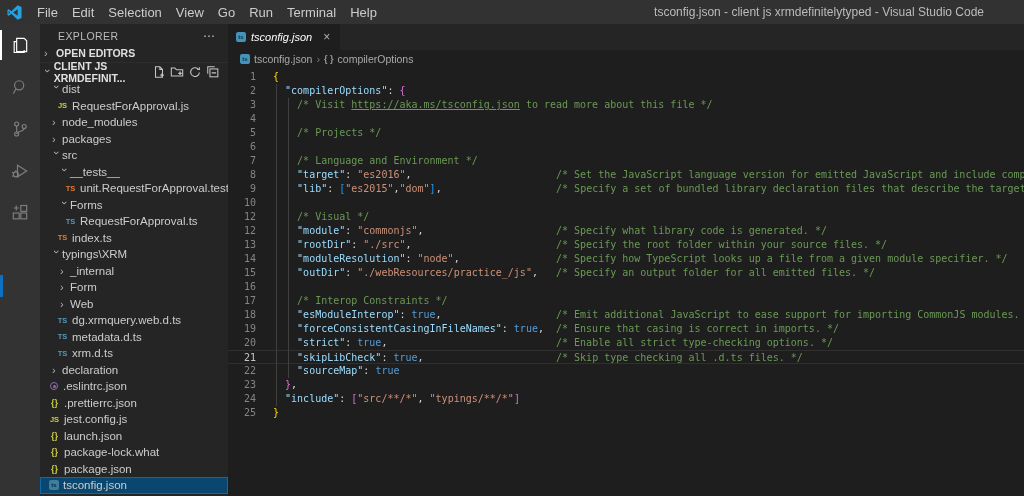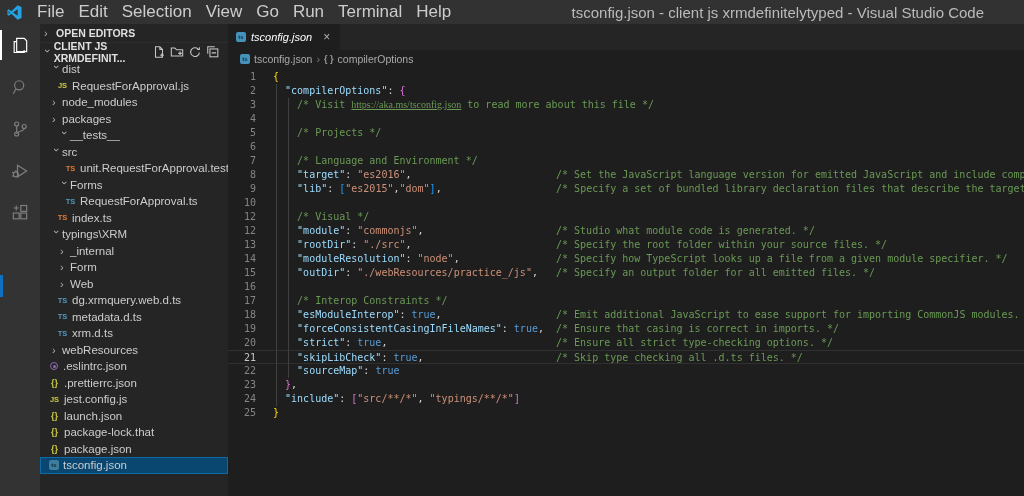--- a/index.html
+++ b/index.html
@@ -5,24 +5,24 @@
   * { margin:0; padding:0; box-sizing:border-box; }
   html,body { width:1024px; height:496px; overflow:hidden; background:#1e1e1e;
               font-family:"Liberation Sans", sans-serif; }
   .app { position:relative; width:1024px; height:496px; display:flex; flex-direction:column; }
 
   
   .titlebar { height:24px; background:#323233; display:flex; align-items:center;
               flex:0 0 24px; position:relative; }
   .vscode-logo { width:15px; height:15px; margin:0 8px 0 7px; flex:0 0 auto; }
   .menubar { display:flex; align-items:center; height:100%; }
-  .menu-item { color:#cccccc; font-size:17px; padding:0 7px; height:100%;
+  .menu-item { color:#cccccc; font-size:13px; padding:0 7px; height:100%;
                display:flex; align-items:center; cursor:default; }
   .win-title { position:absolute; right:40px; top:0; height:100%; display:flex;
-               align-items:center; color:#bbbbbb; font-size:15px; }
+               align-items:center; color:#bbbbbb; font-size:12px; }
 
   
   .main { flex:1; display:flex; min-height:0; position:relative; }
 
   
   .activitybar { width:40px; background:#333333; flex:0 0 40px; display:flex;
                  flex-direction:column; position:relative; }
   .ab-item { height:42px; display:flex; align-items:center; justify-content:center;
              position:relative; cursor:pointer; }
   .ab-item svg { width:20px; height:20px; stroke:#7f7f7f; fill:none; stroke-width:1.4; }
@@ -86,21 +86,21 @@
   .code-line .ln { width:45px; flex:0 0 45px; text-align:right; padding-right:17px;
                    color:#858585; user-select:none; }
   .code-line.active { border-top:1px solid #303030; border-bottom:1px solid #303030; }
   .code-line.active .ln { color:#c6c6c6; }
   .guide { position:absolute; width:1px; background:#404040; }
   .tok-pn { color:#d4d4d4; }
   .tok-k  { color:#9cdcfe; }
   .tok-s  { color:#ce9178; }
   .tok-b  { color:#569cd6; }
   .tok-c  { color:#6a9955; }
-  .tok-u  { color:#6a9955; text-decoration:underline;font-family:Liberation Serif, serif; }
+  .tok-u  { color:#6a9955; text-decoration:underline; }
   .tok-g1 { color:#ffd700; }
   .tok-g2 { color:#da70d6; }
   .tok-g3 { color:#179fff; }
 </style>
 </head>
 <body>
 
 <div class="app">
 
   <div class="titlebar">
@@ -155,20 +155,24 @@
             <rect x="4" y="12" width="7" height="7"></rect>
             <rect x="13" y="12" width="7" height="7"></rect>
             <rect x="13" y="3" width="7" height="7"></rect>
             <path d="M7.5 3v6M4.5 6h6"></path>
           </svg>
       </div>
       <div class="ab-badge"></div>
     </div>
 
     <div class="sidebar">
+      <div class="sb-title">
+        <span>EXPLORER</span>
+        <span class="more">⋯</span>
+      </div>
       <div class="sb-section">
         <span class="chev">›</span>
         <span>OPEN EDITORS</span>
       </div>
       <div class="sb-section workspace">
         <span class="chev open">›</span>
         <span>CLIENT JS XRMDEFINIT...</span>
         <span class="sb-actions">
           <svg viewBox="0 0 16 16">
               <path d="M9 2H4v12h8V5L9 2zM9 2v3h3"></path>
@@ -197,27 +201,27 @@
             <span class="label">RequestForApproval.js</span>
           </div>
           <div class="tree-row" style="padding-left: 12px;">
             <span class="chev">›</span>
             <span class="label">node_modules</span>
           </div>
           <div class="tree-row" style="padding-left: 12px;">
             <span class="chev">›</span>
             <span class="label">packages</span>
           </div>
+          <div class="tree-row" style="padding-left: 12px;">
+            <span class="chev open">›</span>
+            <span class="label">src</span>
+          </div>
           <div class="tree-row" style="padding-left: 20px;">
             <span class="chev open">›</span>
             <span class="label">__tests__</span>
-          </div>
-          <div class="tree-row" style="padding-left: 12px;">
-            <span class="chev open">›</span>
-            <span class="label">src</span>
           </div>
           <div class="tree-row" style="padding-left: 25px;">
             <span class="fic fic-ts-orange">TS</span>
             <span class="label">unit.RequestForApproval.test.ts</span>
           </div>
           <div class="tree-row" style="padding-left: 20px;">
             <span class="chev open">›</span>
             <span class="label">Forms</span>
           </div>
           <div class="tree-row" style="padding-left: 25px;">
@@ -251,41 +255,41 @@
           <div class="tree-row" style="padding-left: 17px;">
             <span class="fic fic-ts-blue">TS</span>
             <span class="label">metadata.d.ts</span>
           </div>
           <div class="tree-row" style="padding-left: 17px;">
             <span class="fic fic-ts-blue">TS</span>
             <span class="label">xrm.d.ts</span>
           </div>
           <div class="tree-row" style="padding-left: 12px;">
             <span class="chev">›</span>
-            <span class="label">webResources</span>
+            <span class="label">declaration</span>
           </div>
           <div class="tree-row" style="padding-left: 9px;">
             <span class="fic fic-eslint"></span>
             <span class="label">.eslintrc.json</span>
           </div>
           <div class="tree-row" style="padding-left: 9px;">
             <span class="fic fic-json">{}</span>
             <span class="label">.prettierrc.json</span>
           </div>
           <div class="tree-row" style="padding-left: 9px;">
             <span class="fic fic-js">JS</span>
             <span class="label">jest.config.js</span>
           </div>
           <div class="tree-row" style="padding-left: 9px;">
             <span class="fic fic-json">{}</span>
             <span class="label">launch.json</span>
           </div>
           <div class="tree-row" style="padding-left: 9px;">
             <span class="fic fic-json">{}</span>
-            <span class="label">package-lock.that</span>
+            <span class="label">package-lock.what</span>
           </div>
           <div class="tree-row" style="padding-left: 9px;">
             <span class="fic fic-json">{}</span>
             <span class="label">package.json</span>
           </div>
           <div class="tree-row selected" style="padding-left: 9px;">
             <span class="fic fic-tsconfig">ts</span>
             <span class="label">tsconfig.json</span>
           </div>
         </div>
@@ -314,29 +318,29 @@
             <div class="code-line"><span class="ln">2</span><span><span class="tok-pn">  </span><span class="tok-k">"compilerOptions"</span><span class="tok-pn">: </span><span class="tok-g2">{</span></span></div>
             <div class="code-line"><span class="ln">3</span><span><span class="tok-c">    /* Visit </span><span class="tok-u">https://aka.ms/tsconfig.json</span><span class="tok-c"> to read more about this file */</span></span></div>
             <div class="code-line"><span class="ln">4</span><span></span></div>
             <div class="code-line"><span class="ln">5</span><span><span class="tok-c">    /* Projects */</span></span></div>
             <div class="code-line"><span class="ln">6</span><span></span></div>
             <div class="code-line"><span class="ln">7</span><span><span class="tok-c">    /* Language and Environment */</span></span></div>
             <div class="code-line"><span class="ln">8</span><span><span class="tok-pn">    </span><span class="tok-k">"target"</span><span class="tok-pn">: </span><span class="tok-s">"es2016"</span><span class="tok-pn">,                        </span><span class="tok-c">/* Set the JavaScript language version for emitted JavaScript and include compatible library declarations. */</span></span></div>
             <div class="code-line"><span class="ln">9</span><span><span class="tok-pn">    </span><span class="tok-k">"lib"</span><span class="tok-pn">: </span><span class="tok-g3">[</span><span class="tok-s">"es2015"</span><span class="tok-pn">,</span><span class="tok-s">"dom"</span><span class="tok-g3">]</span><span class="tok-pn">,                   </span><span class="tok-c">/* Specify a set of bundled library declaration files that describe the target runtime environment. */</span></span></div>
             <div class="code-line"><span class="ln">10</span><span></span></div>
             <div class="code-line"><span class="ln">12</span><span><span class="tok-c">    /* Visual */</span></span></div>
-            <div class="code-line"><span class="ln">12</span><span><span class="tok-pn">    </span><span class="tok-k">"module"</span><span class="tok-pn">: </span><span class="tok-s">"commonjs"</span><span class="tok-pn">,                      </span><span class="tok-c">/* Studio what module code is generated. */</span></span></div>
+            <div class="code-line"><span class="ln">12</span><span><span class="tok-pn">    </span><span class="tok-k">"module"</span><span class="tok-pn">: </span><span class="tok-s">"commonjs"</span><span class="tok-pn">,                      </span><span class="tok-c">/* Specify what library code is generated. */</span></span></div>
             <div class="code-line"><span class="ln">13</span><span><span class="tok-pn">    </span><span class="tok-k">"rootDir"</span><span class="tok-pn">: </span><span class="tok-s">"./src"</span><span class="tok-pn">,                        </span><span class="tok-c">/* Specify the root folder within your source files. */</span></span></div>
             <div class="code-line"><span class="ln">14</span><span><span class="tok-pn">    </span><span class="tok-k">"moduleResolution"</span><span class="tok-pn">: </span><span class="tok-s">"node"</span><span class="tok-pn">,                </span><span class="tok-c">/* Specify how TypeScript looks up a file from a given module specifier. */</span></span></div>
             <div class="code-line"><span class="ln">15</span><span><span class="tok-pn">    </span><span class="tok-k">"outDir"</span><span class="tok-pn">: </span><span class="tok-s">"./webResources/practice_/js"</span><span class="tok-pn">,   </span><span class="tok-c">/* Specify an output folder for all emitted files. */</span></span></div>
             <div class="code-line"><span class="ln">16</span><span></span></div>
             <div class="code-line"><span class="ln">17</span><span><span class="tok-c">    /* Interop Constraints */</span></span></div>
             <div class="code-line"><span class="ln">18</span><span><span class="tok-pn">    </span><span class="tok-k">"esModuleInterop"</span><span class="tok-pn">: </span><span class="tok-b">true</span><span class="tok-pn">,                   </span><span class="tok-c">/* Emit additional JavaScript to ease support for importing CommonJS modules. This enables 'allowSyntheticDefaultImports' for type compatibility. */</span></span></div>
             <div class="code-line"><span class="ln">19</span><span><span class="tok-pn">    </span><span class="tok-k">"forceConsistentCasingInFileNames"</span><span class="tok-pn">: </span><span class="tok-b">true</span><span class="tok-pn">,  </span><span class="tok-c">/* Ensure that casing is correct in imports. */</span></span></div>
-            <div class="code-line"><span class="ln">20</span><span><span class="tok-pn">    </span><span class="tok-k">"strict"</span><span class="tok-pn">: </span><span class="tok-b">true</span><span class="tok-pn">,                            </span><span class="tok-c">/* Ensure all strict type-checking options. */</span></span></div>
+            <div class="code-line"><span class="ln">20</span><span><span class="tok-pn">    </span><span class="tok-k">"strict"</span><span class="tok-pn">: </span><span class="tok-b">true</span><span class="tok-pn">,                            </span><span class="tok-c">/* Enable all strict type-checking options. */</span></span></div>
             <div class="code-line active"><span class="ln">21</span><span><span class="tok-pn">    </span><span class="tok-k">"skipLibCheck"</span><span class="tok-pn">: </span><span class="tok-b">true</span><span class="tok-pn">,                      </span><span class="tok-c">/* Skip type checking all .d.ts files. */</span></span></div>
             <div class="code-line"><span class="ln">22</span><span><span class="tok-pn">    </span><span class="tok-k">"sourceMap"</span><span class="tok-pn">: </span><span class="tok-b">true</span></span></div>
             <div class="code-line"><span class="ln">23</span><span><span class="tok-pn">  </span><span class="tok-g2">}</span><span class="tok-pn">,</span></span></div>
             <div class="code-line"><span class="ln">24</span><span><span class="tok-pn">  </span><span class="tok-k">"include"</span><span class="tok-pn">: </span><span class="tok-g2">[</span><span class="tok-s">"src/**/*"</span><span class="tok-pn">, </span><span class="tok-s">"typings/**/*"</span><span class="tok-g2">]</span></span></div>
             <div class="code-line"><span class="ln">25</span><span><span class="tok-g1">}</span></span></div>
           </div>
       </div>
     </div>
 
   </div>

